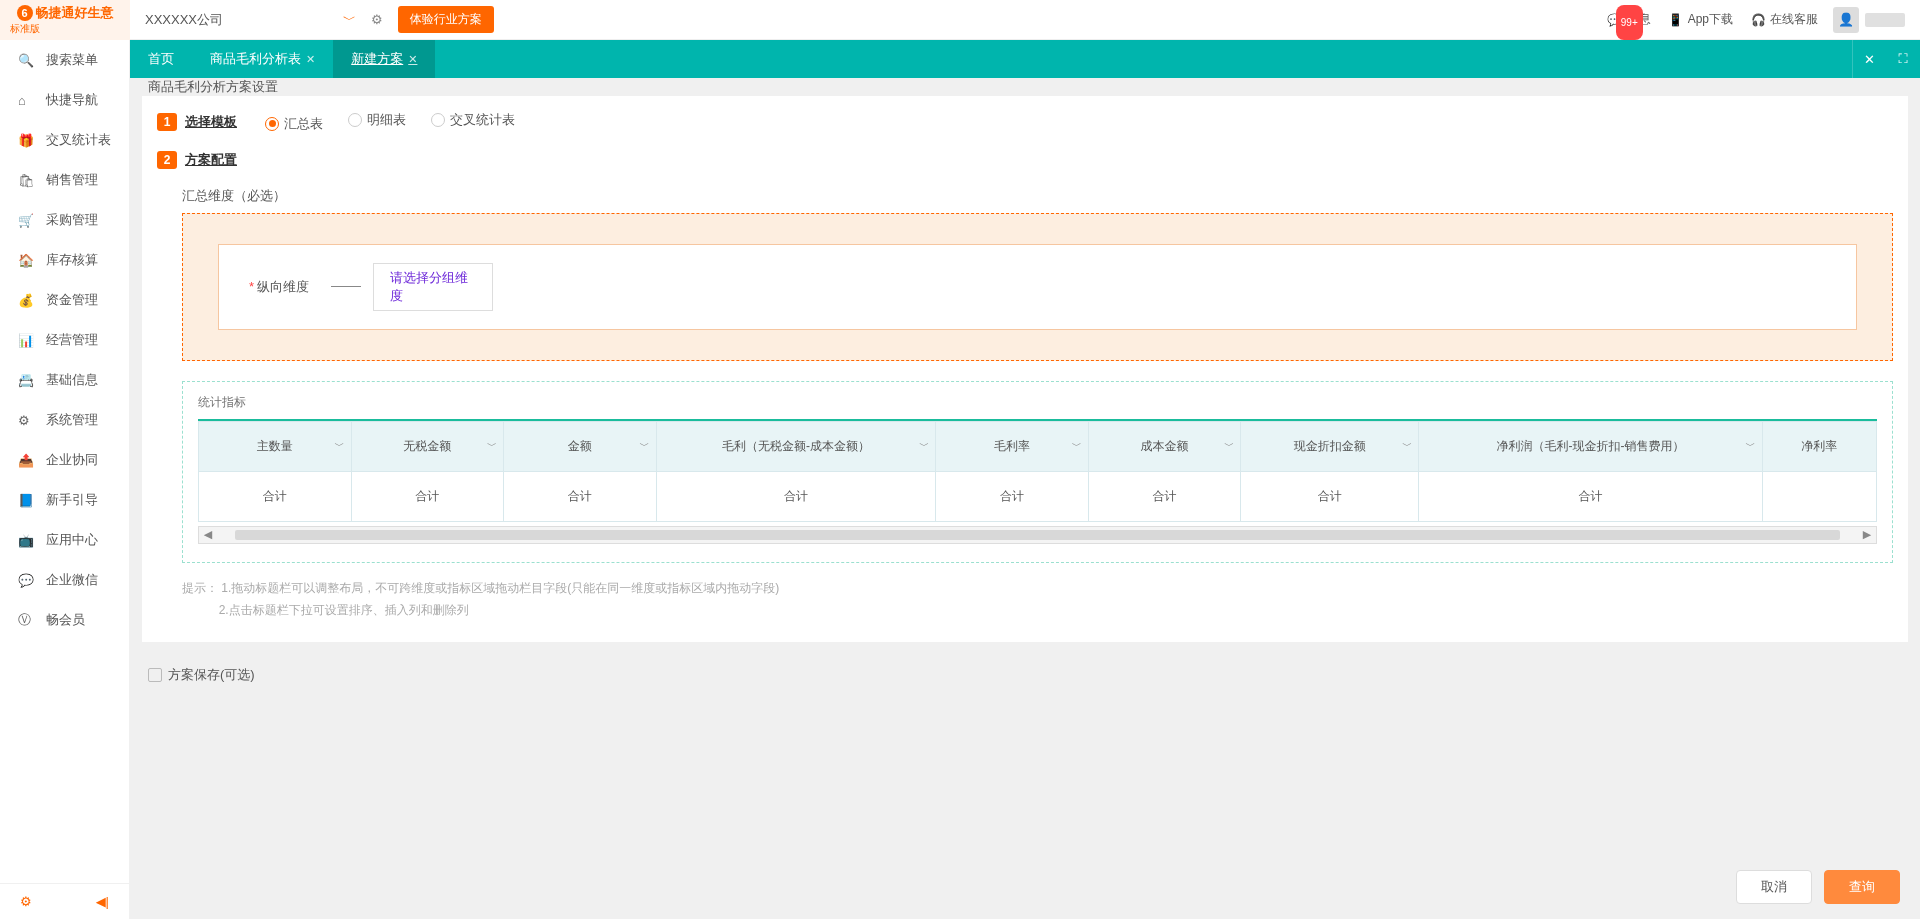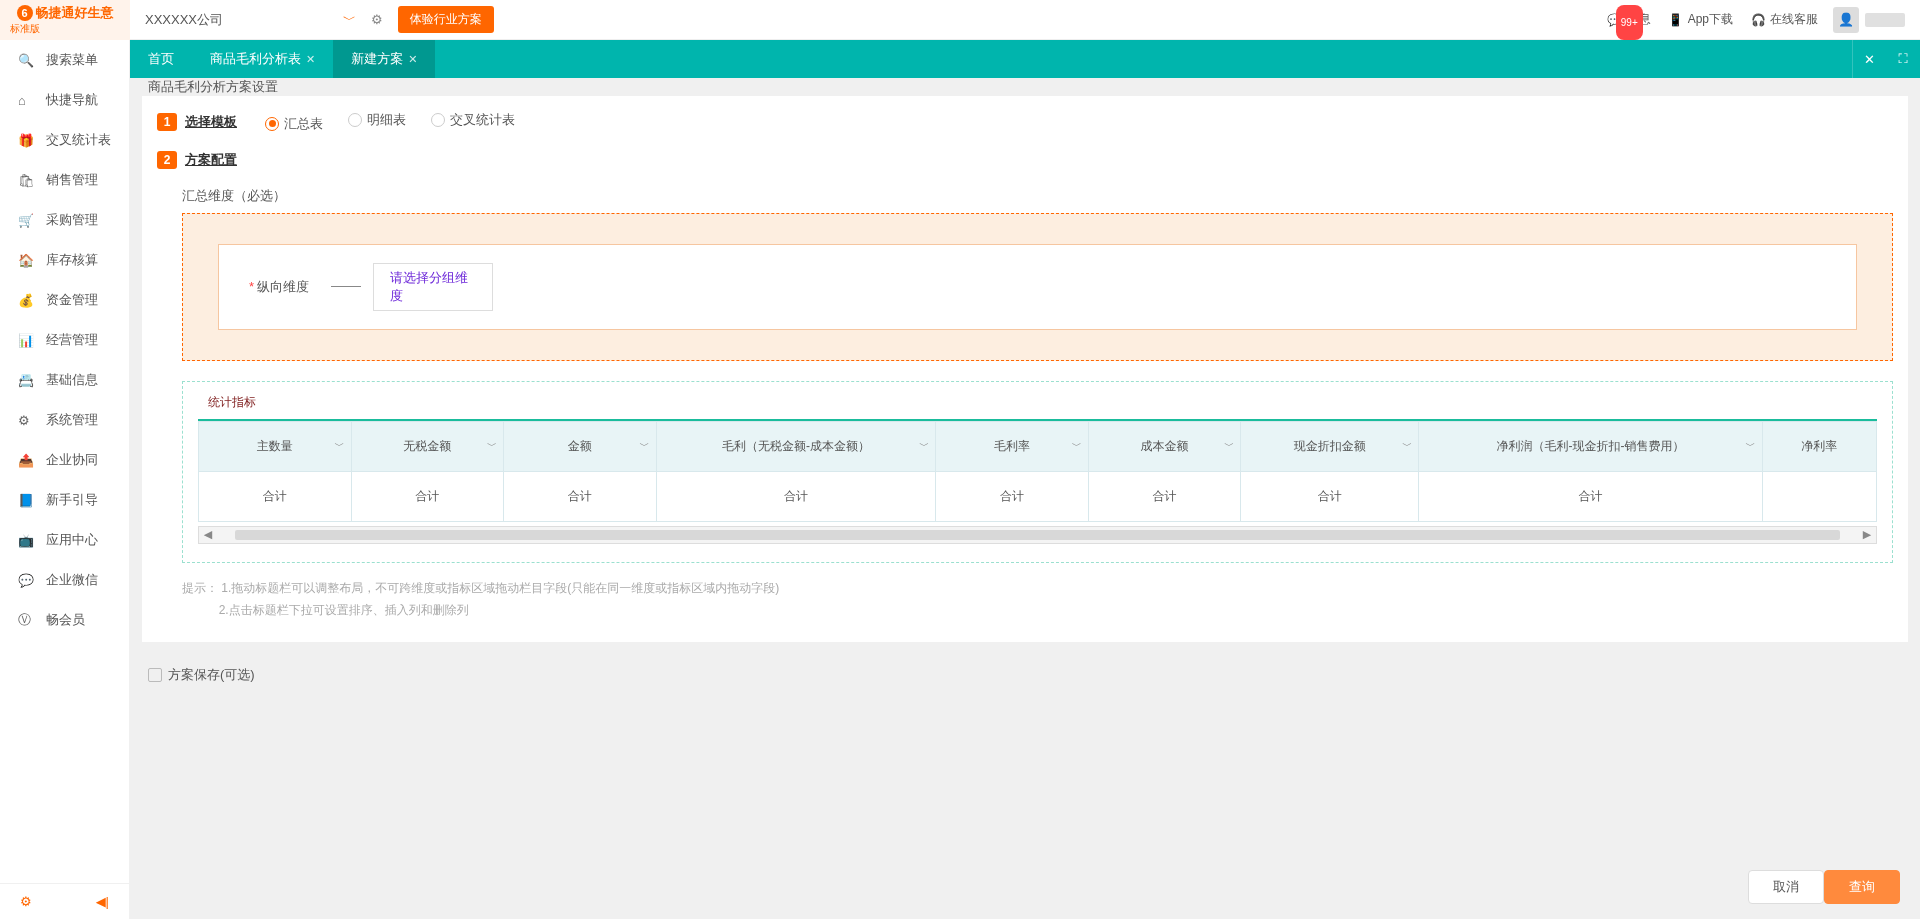--- a/index.html
+++ b/index.html
@@ -28,21 +28,21 @@
 .sidebar { width: 130px; background: #fff; border-right: 1px solid #f0f0f0; display:flex; flex-direction:column;}
 .sidebar-item { display: flex; align-items: center; padding: 11px 18px; color: #555; cursor: pointer; font-size: 13px; }
 .sidebar-item .s-icon { width: 18px; margin-right: 10px; color: #666; }
 .sidebar-foot { margin-top:auto; display:flex; justify-content:space-between; padding:10px 20px; border-top:1px solid #f0f0f0;}
 .sidebar-foot span { color:#f60; cursor:pointer;}
 
 
 .main { flex: 1; display: flex; flex-direction: column; background: #f0f0f0; overflow:hidden;}
 .tab-bar { height: 38px; background: #00b5ad; display: flex; align-items: stretch; }
 .tab { display: flex; align-items: center; padding: 0 18px; color: #fff; cursor: pointer; font-size: 13px; position:relative;}
-.tab.active { background: #009890; }
+.tab.active { background: #009890; text-decoration: underline; }
 .tab .tx { margin-left:5px; font-size:11px; opacity:.8;}
 .tab-bar .tspacer{flex:1;}
 .tab-bar .tbtn { width:34px; display:flex; align-items:center; justify-content:center; color:#fff; cursor:pointer;}
 .tab-bar .tbtn.close { border-left:1px solid rgba(255,255,255,.2);}
 
 
 .content { flex: 1; overflow: auto; background:#f0f0f0; position:relative;}
 .page-title { padding: 0 18px; color: #555; font-size: 13px; background:#f0f0f0;}
 .panel { background: #fff; margin: 0 12px 12px; padding: 15px 15px 20px; }
 
@@ -63,38 +63,38 @@
 .op-label { color:#555; margin-right:10px;}
 .op-dash { border-top:1px solid #888; width:30px; margin:0 12px;}
 .op-input { border:1px solid #ddd; padding:5px 16px; color:#6d28d9; width:120px; cursor:text;}
 
 .indicator-line { display:flex; align-items:center; margin-left:25px; margin-bottom:10px; color:#555;}
 .legend-swatch { width:18px; height:14px; margin:0 5px; display:inline-block;}
 .sw-drag { background:#d6ecf5;}
 .sw-nodrag { background:repeating-linear-gradient(45deg,#eee,#eee 3px,#fff 3px,#fff 6px);}
 
 .indicator-panel { border:1px dashed #9be0cf; background:#fff; margin-left:25px; padding:12px 15px 18px; }
-.green-title { color:#7f1d1d; font-size:12px; margin-bottom:8px;margin-left:10px;}
+.green-title { color:#737373; font-size:12px; margin-bottom:8px;}
 
 .tbl { width:100%; border-collapse:collapse; table-layout:fixed; min-width:1360px;}
 .tbl-wrap { overflow:hidden; border-top:2px solid #1abc9c;}
 .tbl th, .tbl td { border:1px solid #d8e8ec; text-align:center; font-weight:normal; font-size:12px; color:#555; padding:16px 4px; white-space:nowrap; overflow:hidden; text-overflow:ellipsis;}
 .tbl th { background:#e8f4f6; position:relative;}
 .th-caret { position:absolute; right:6px; top:50%; transform:translateY(-50%); color:#888; font-size:10px;}
 .scroll-sim { height:18px; background:#f4f4f4; border:1px solid #ddd; margin-top:4px; display:flex; align-items:center;}
 .scroll-sim .thumb { flex:1; height:10px; background:#d8d8d8; margin:0 18px; border-radius:2px;}
 .scroll-sim .arrow { width:18px; text-align:center; color:#888; font-size:11px; cursor:pointer;}
 
 .tips { color:#aaa; font-size:12px; margin-left:25px; margin-top:14px; line-height:1.9;}
 
 .save-row { display:flex; align-items:center; padding:12px 18px; color:#555;}
 .checkbox { width:14px; height:14px; border:1px solid #bbb; border-radius:2px; margin-right:6px; cursor:pointer;}
 
 
-.footer-actions { position:absolute; right:20px; bottom:15px; display:flex; gap:0;margin-left:44px;}
+.footer-actions { position:absolute; right:20px; bottom:15px; display:flex; gap:12px;margin-left:44px;}
 .btn { padding:7px 24px; border-radius:4px; cursor:pointer; font-size:13px;}
 .btn-default { background:#fff; border:1px solid #ddd; color:#555;}
 .btn-primary { background:#ff8a3d; border:1px solid #ff8a3d; color:#fff;}
 </style>
 </head>
 <body>
 
 <div class="top-header">
   <div class="logo-block">
     <div class="logo-row">

